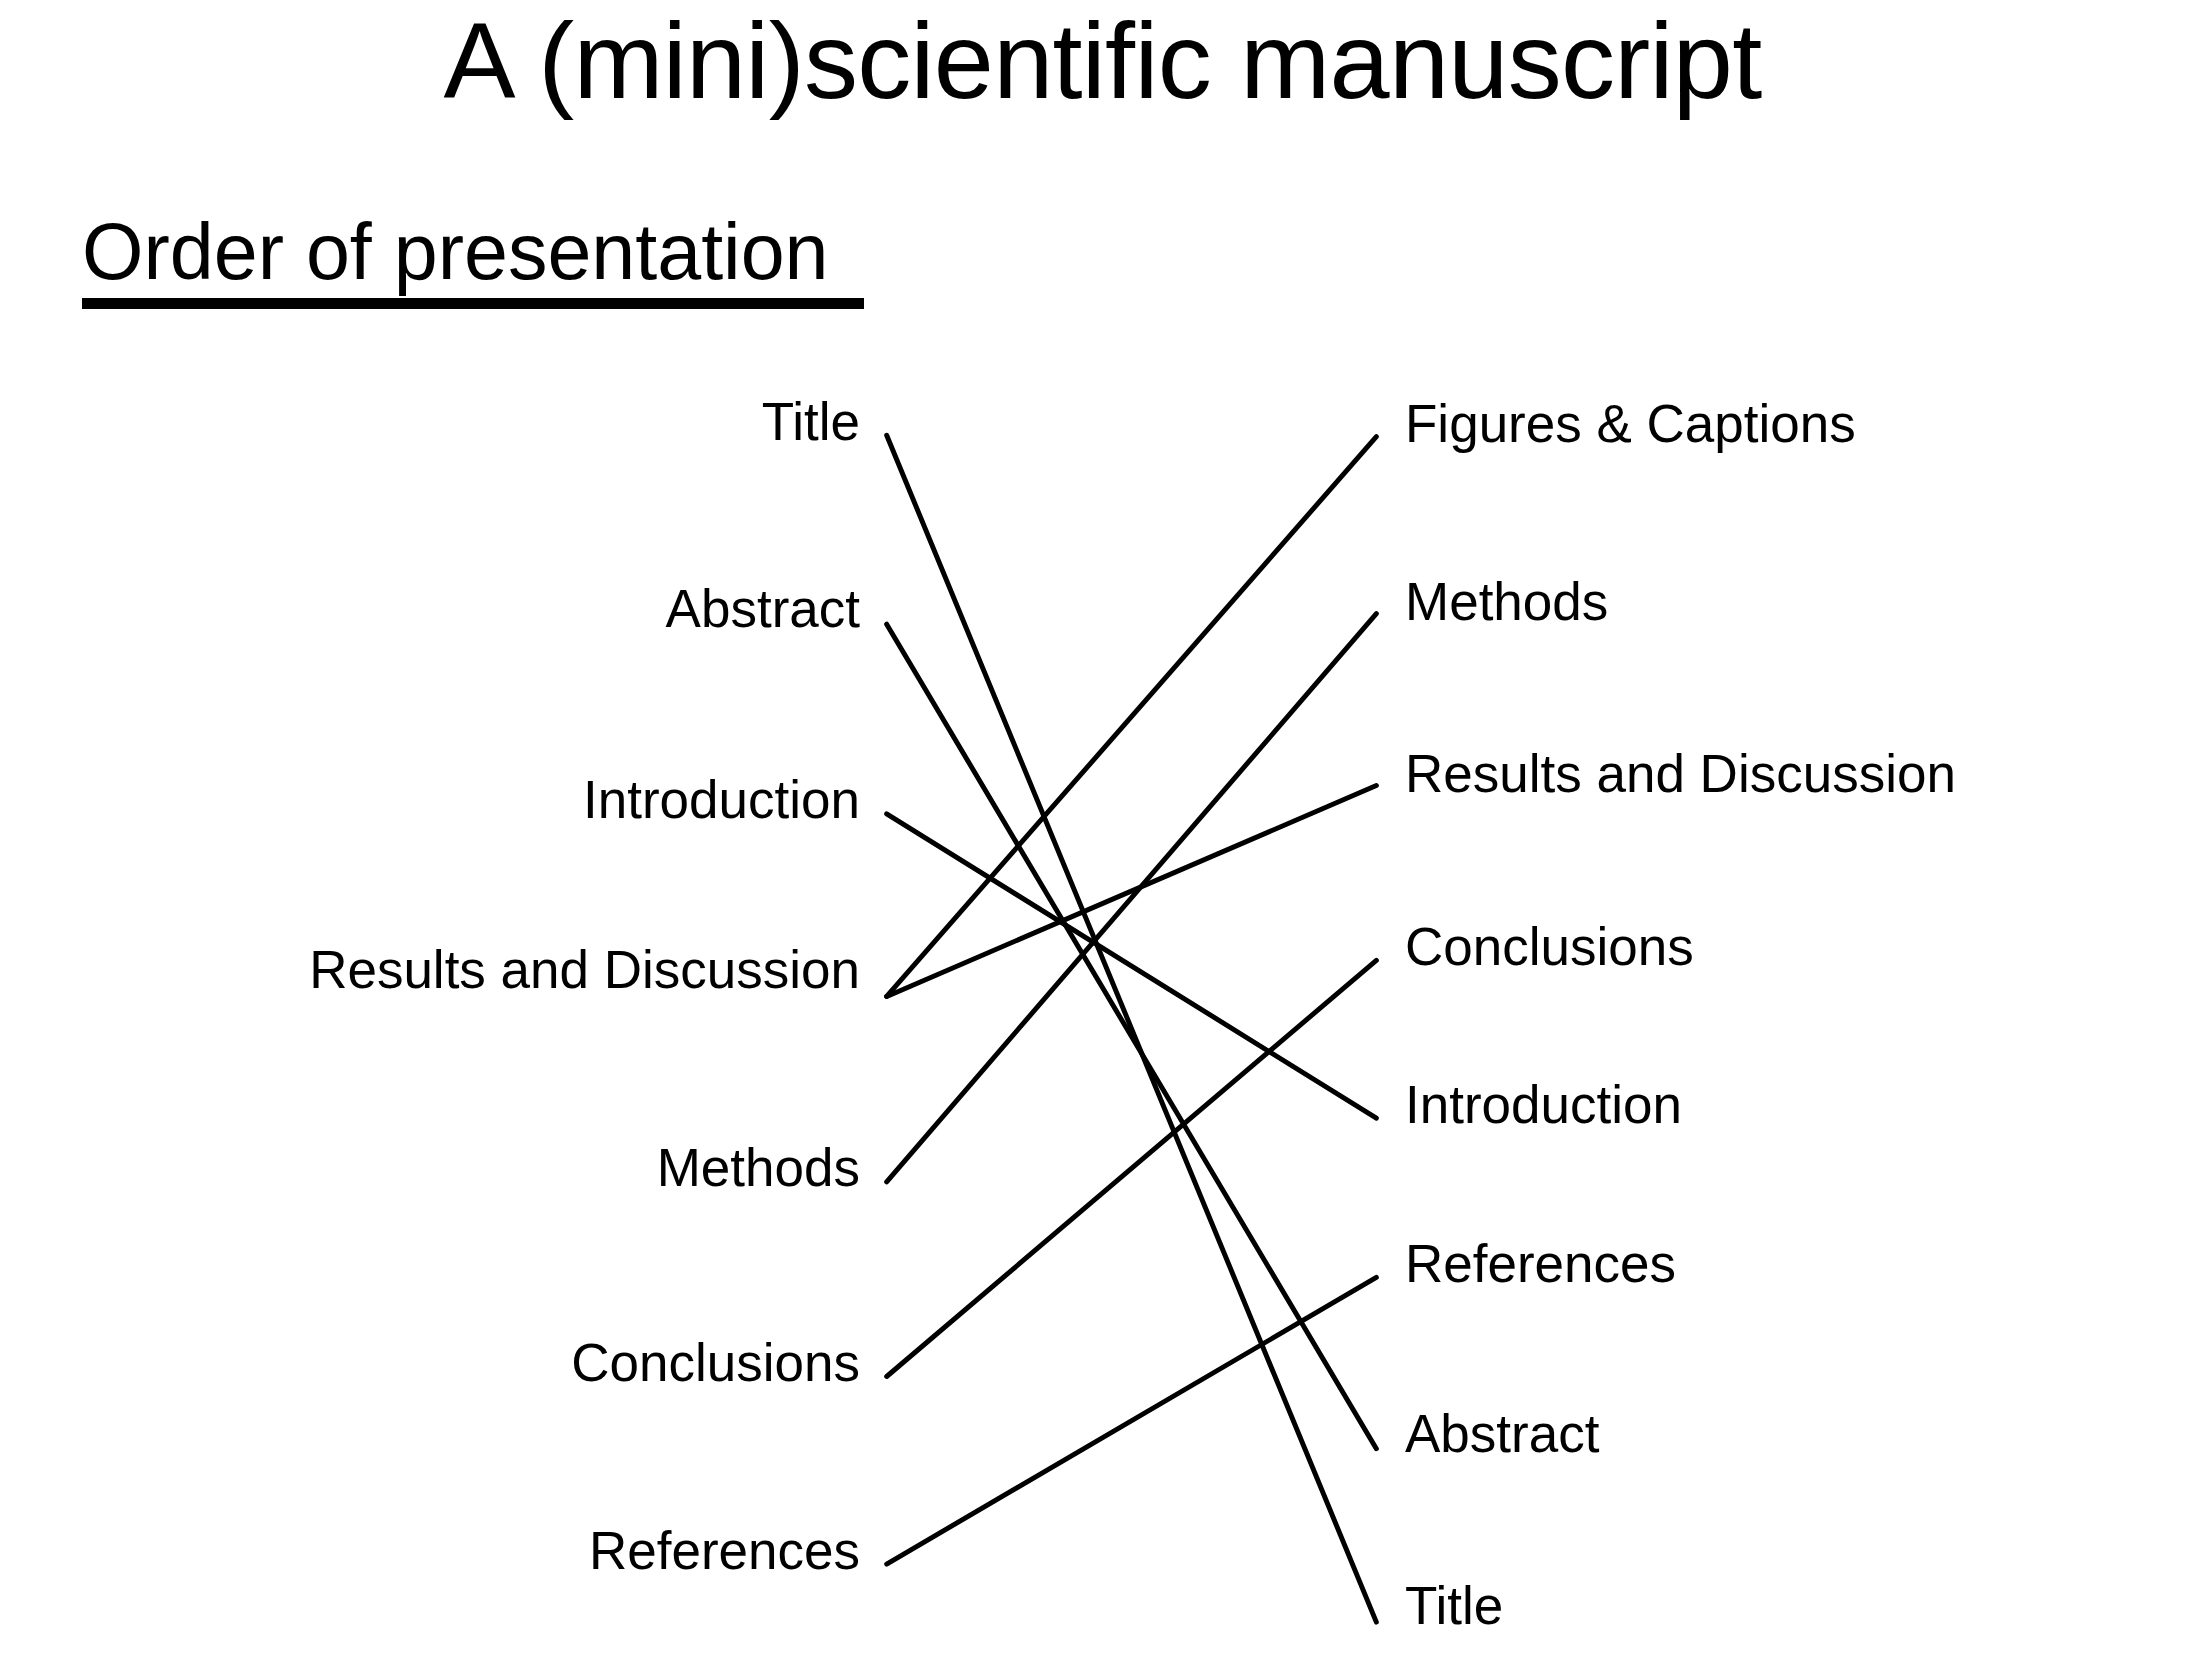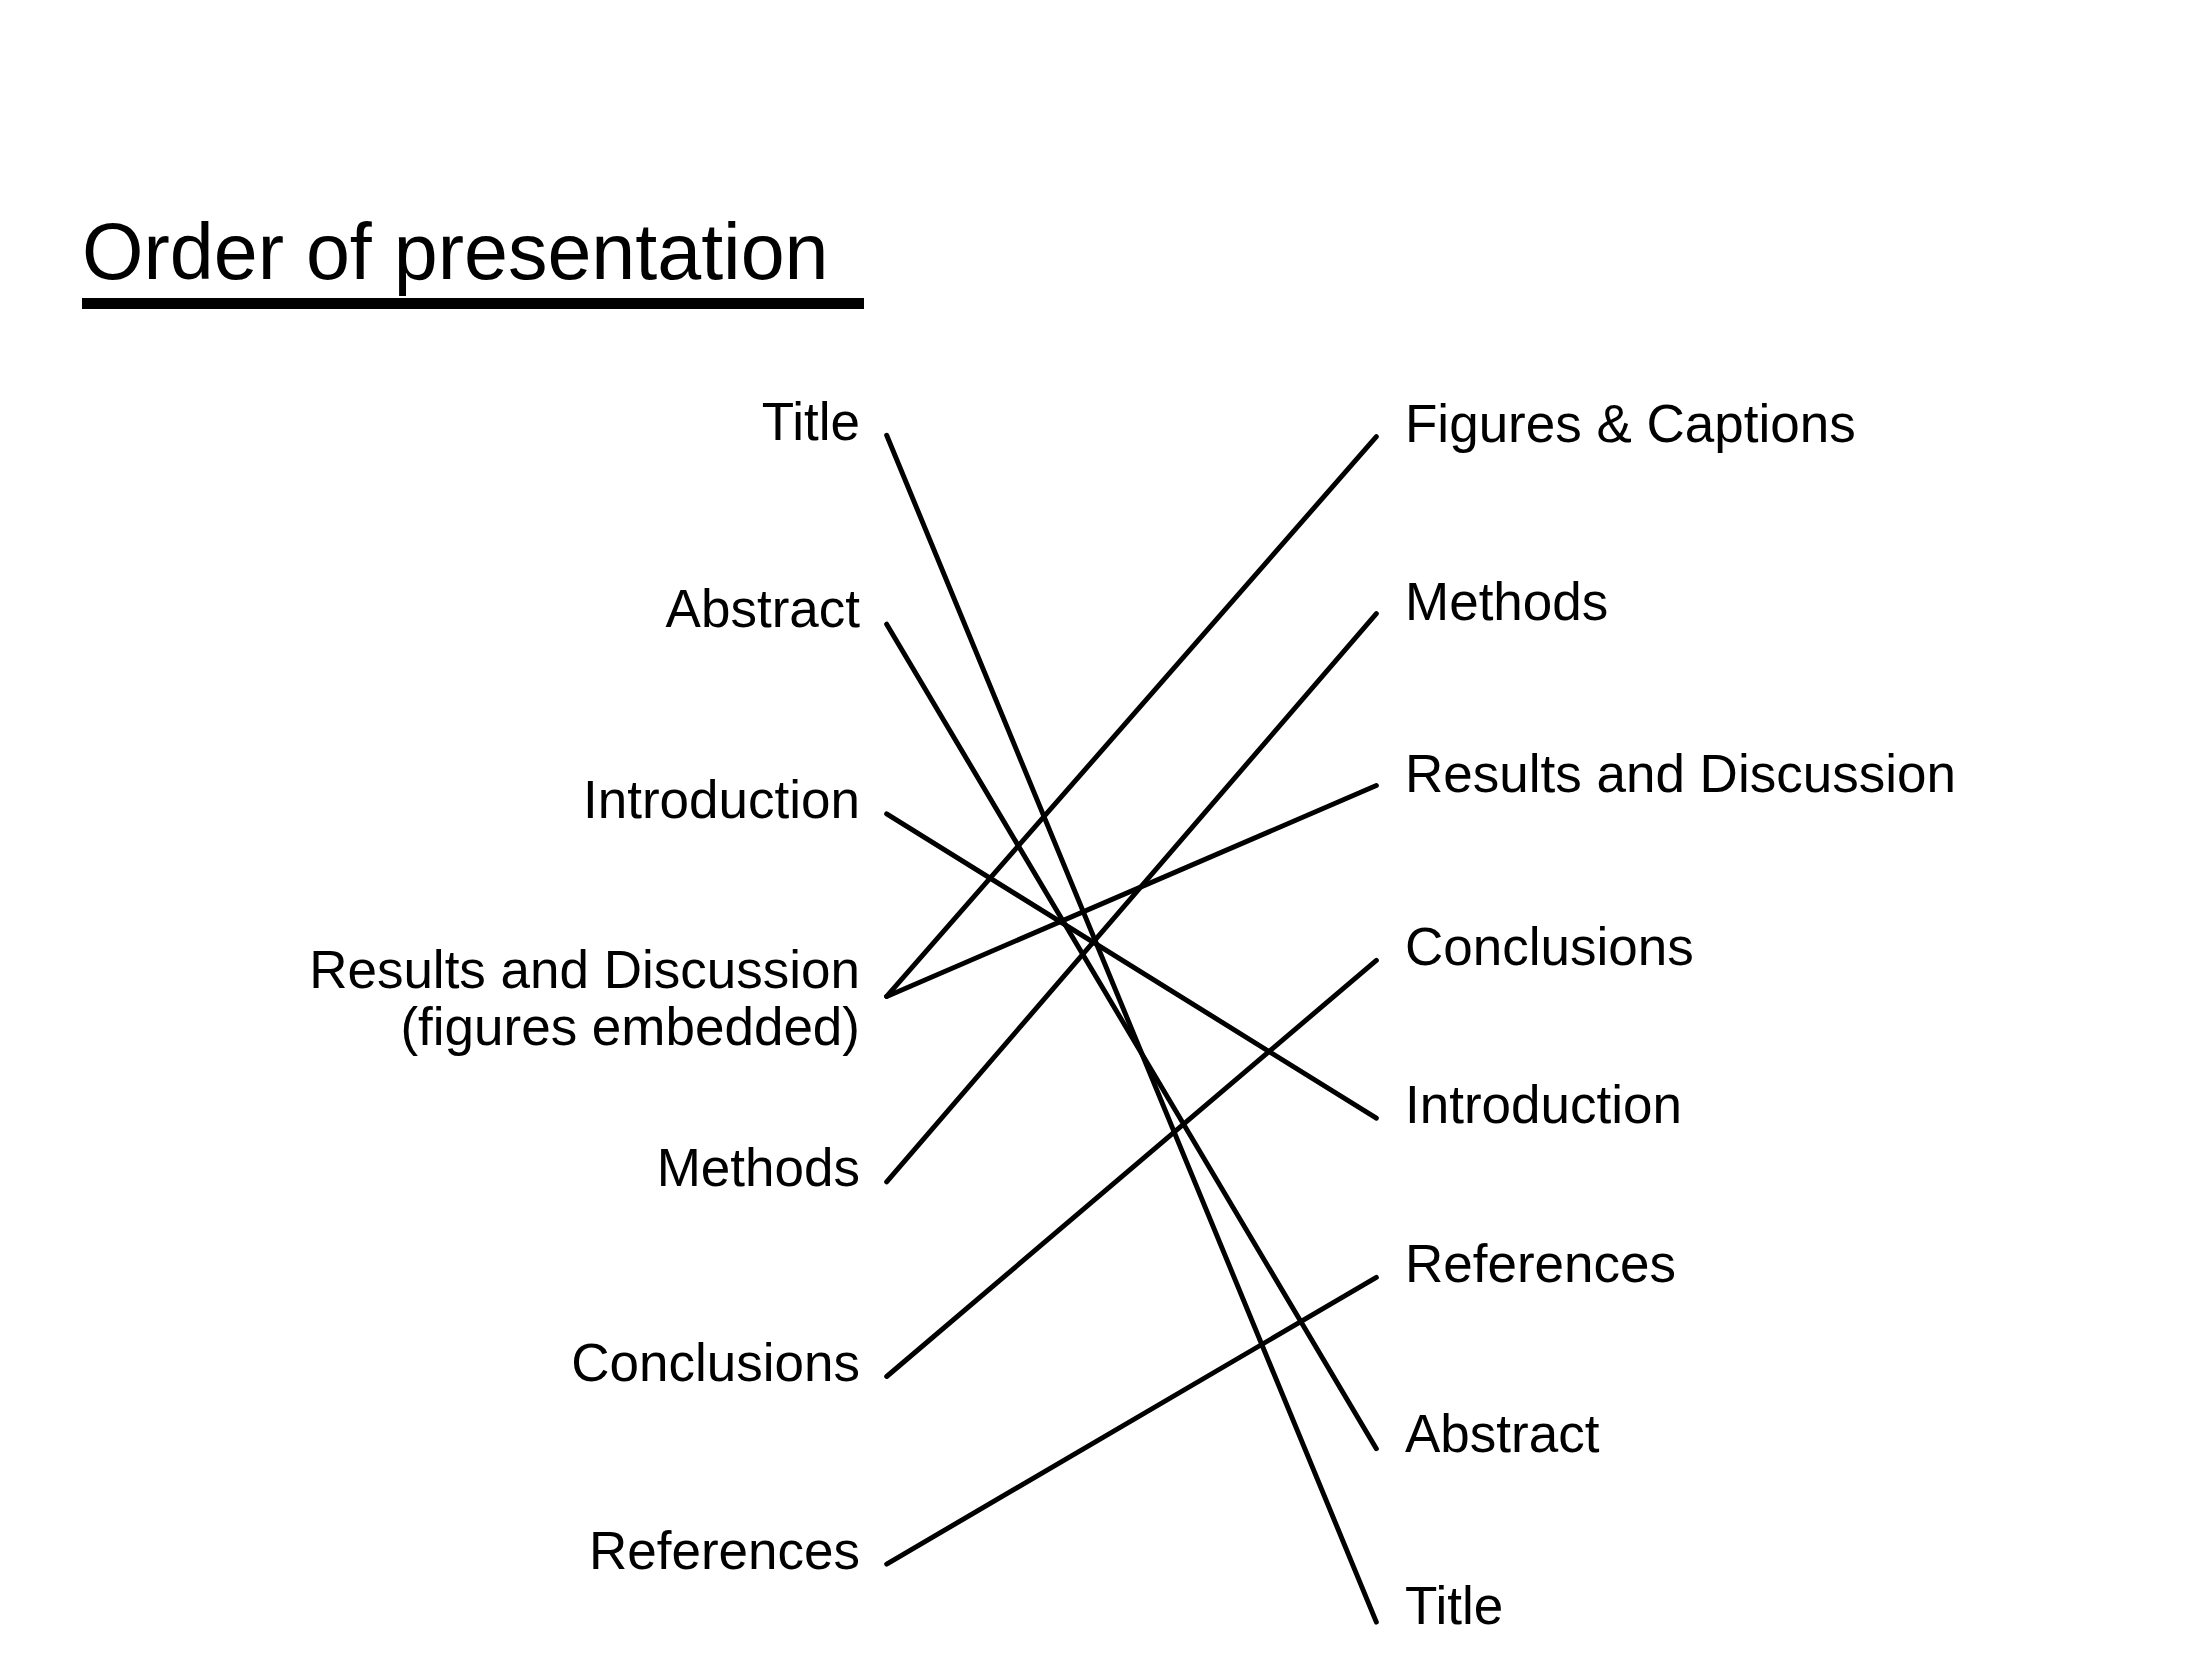--- a/index.html
+++ b/index.html
@@ -40,40 +40,40 @@
 
   svg#links{position:absolute;left:0;top:0;width:2205px;height:1661px;
             pointer-events:none;}
   svg#links line{stroke:#000;stroke-width:7;stroke-linecap:round;}
 </style>
 </head>
 <body>
 
 <div id="canvas">
 
+  <div id="title">A (mini)scientific manuscript</div>
 
   <div class="heading" id="heading-left">
     <span>Order of presentation</span>
     <span class="rule"></span>
   </div>
 
 
   <div class="left-col">
     <div class="col-item" id="L0" style="top: 393px;">
       <span>Title</span>
     </div>
     <div class="col-item" id="L1" style="top: 580px;">
       <span>Abstract</span>
     </div>
     <div class="col-item" id="L2" style="top: 771px;">
       <span>Introduction</span>
     </div>
     <div class="col-item" id="L3" style="top: 941px;">
       <span>Results and Discussion</span>
-      <span class="l2">(figures embedded)</span>
     </div>
     <div class="col-item" id="L4" style="top: 1139px;">
       <span>Methods</span>
     </div>
     <div class="col-item" id="L5" style="top: 1334px;">
       <span>Conclusions</span>
     </div>
     <div class="col-item" id="L6" style="top: 1522px;">
       <span>References</span>
     </div>

